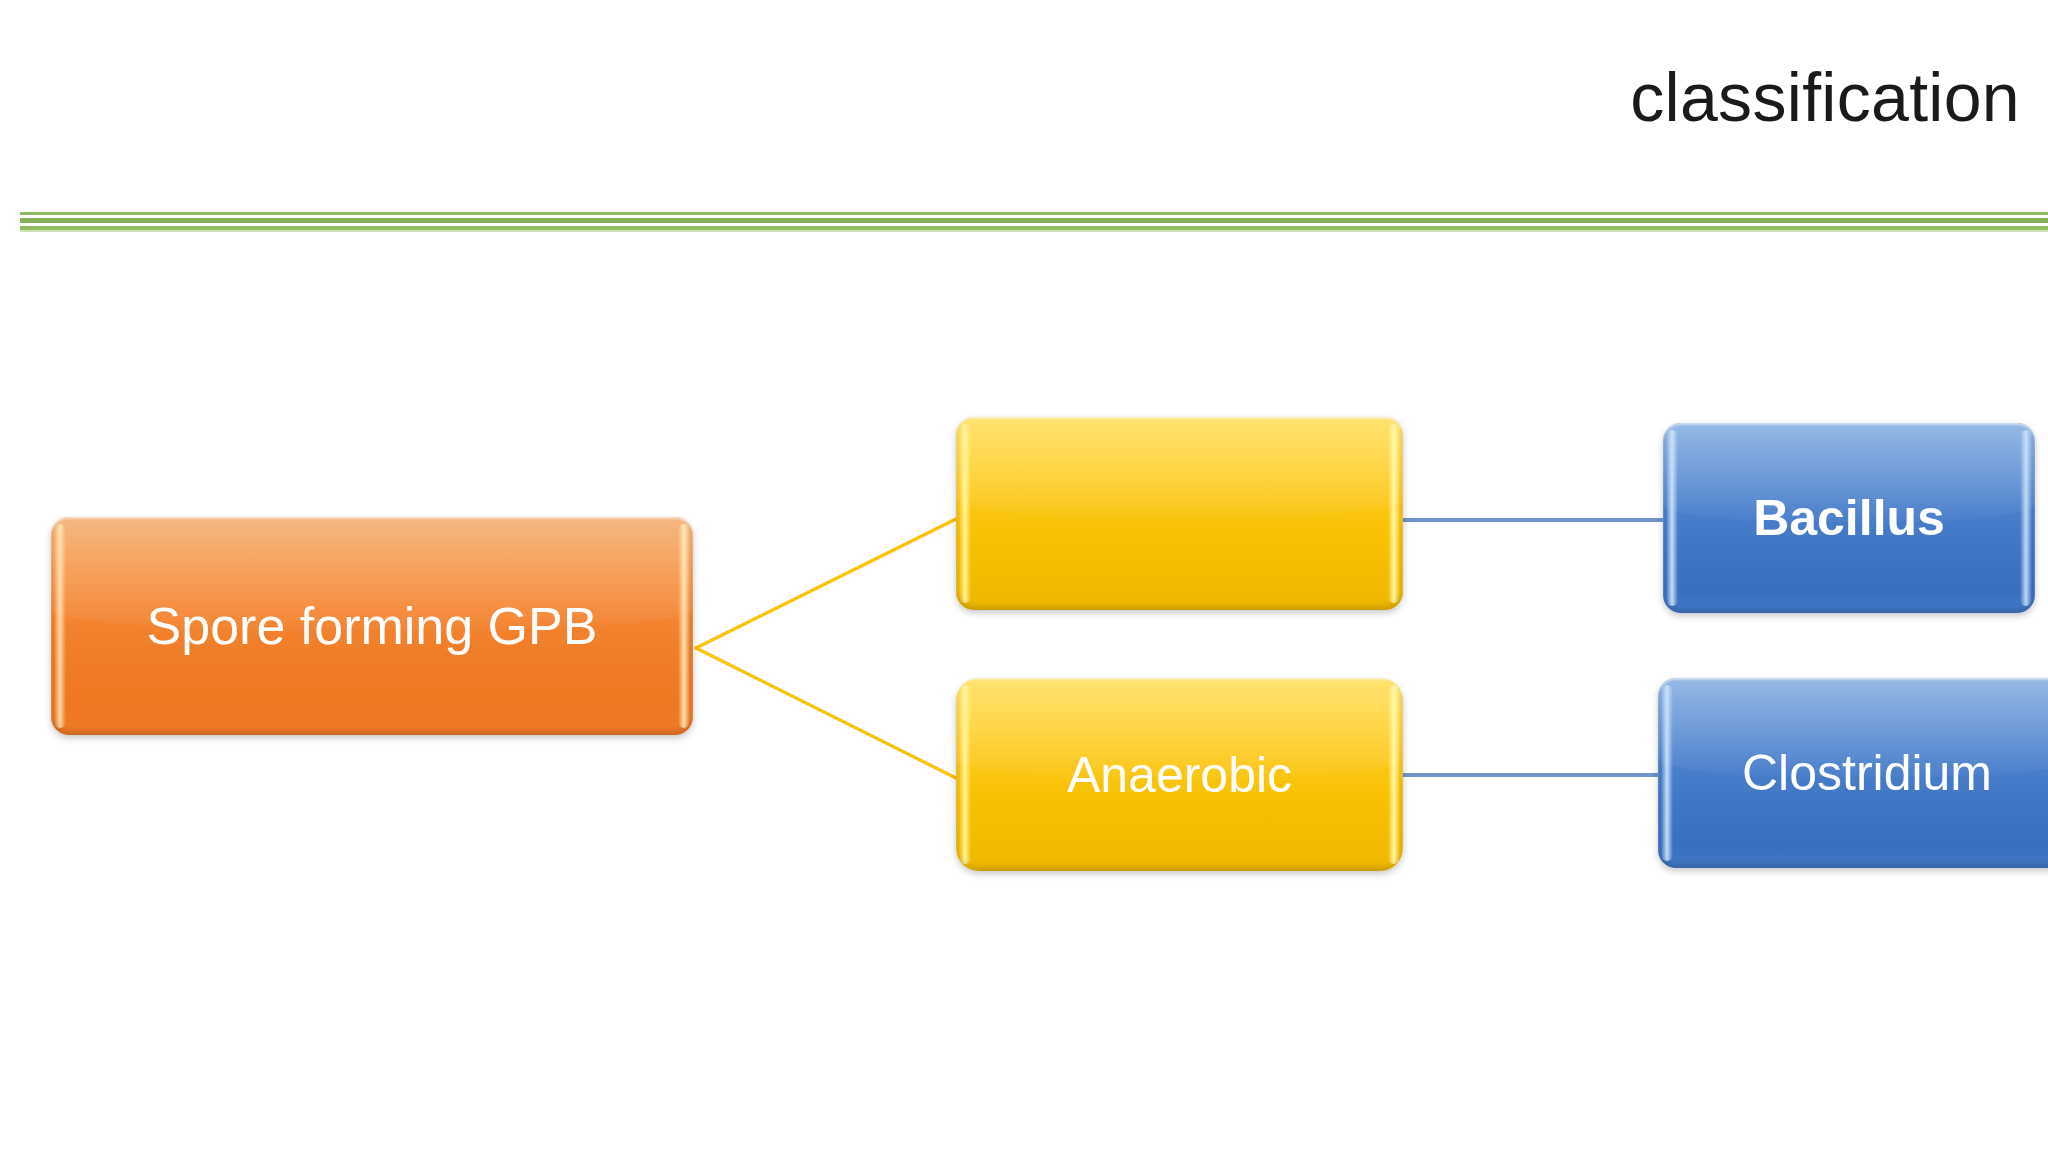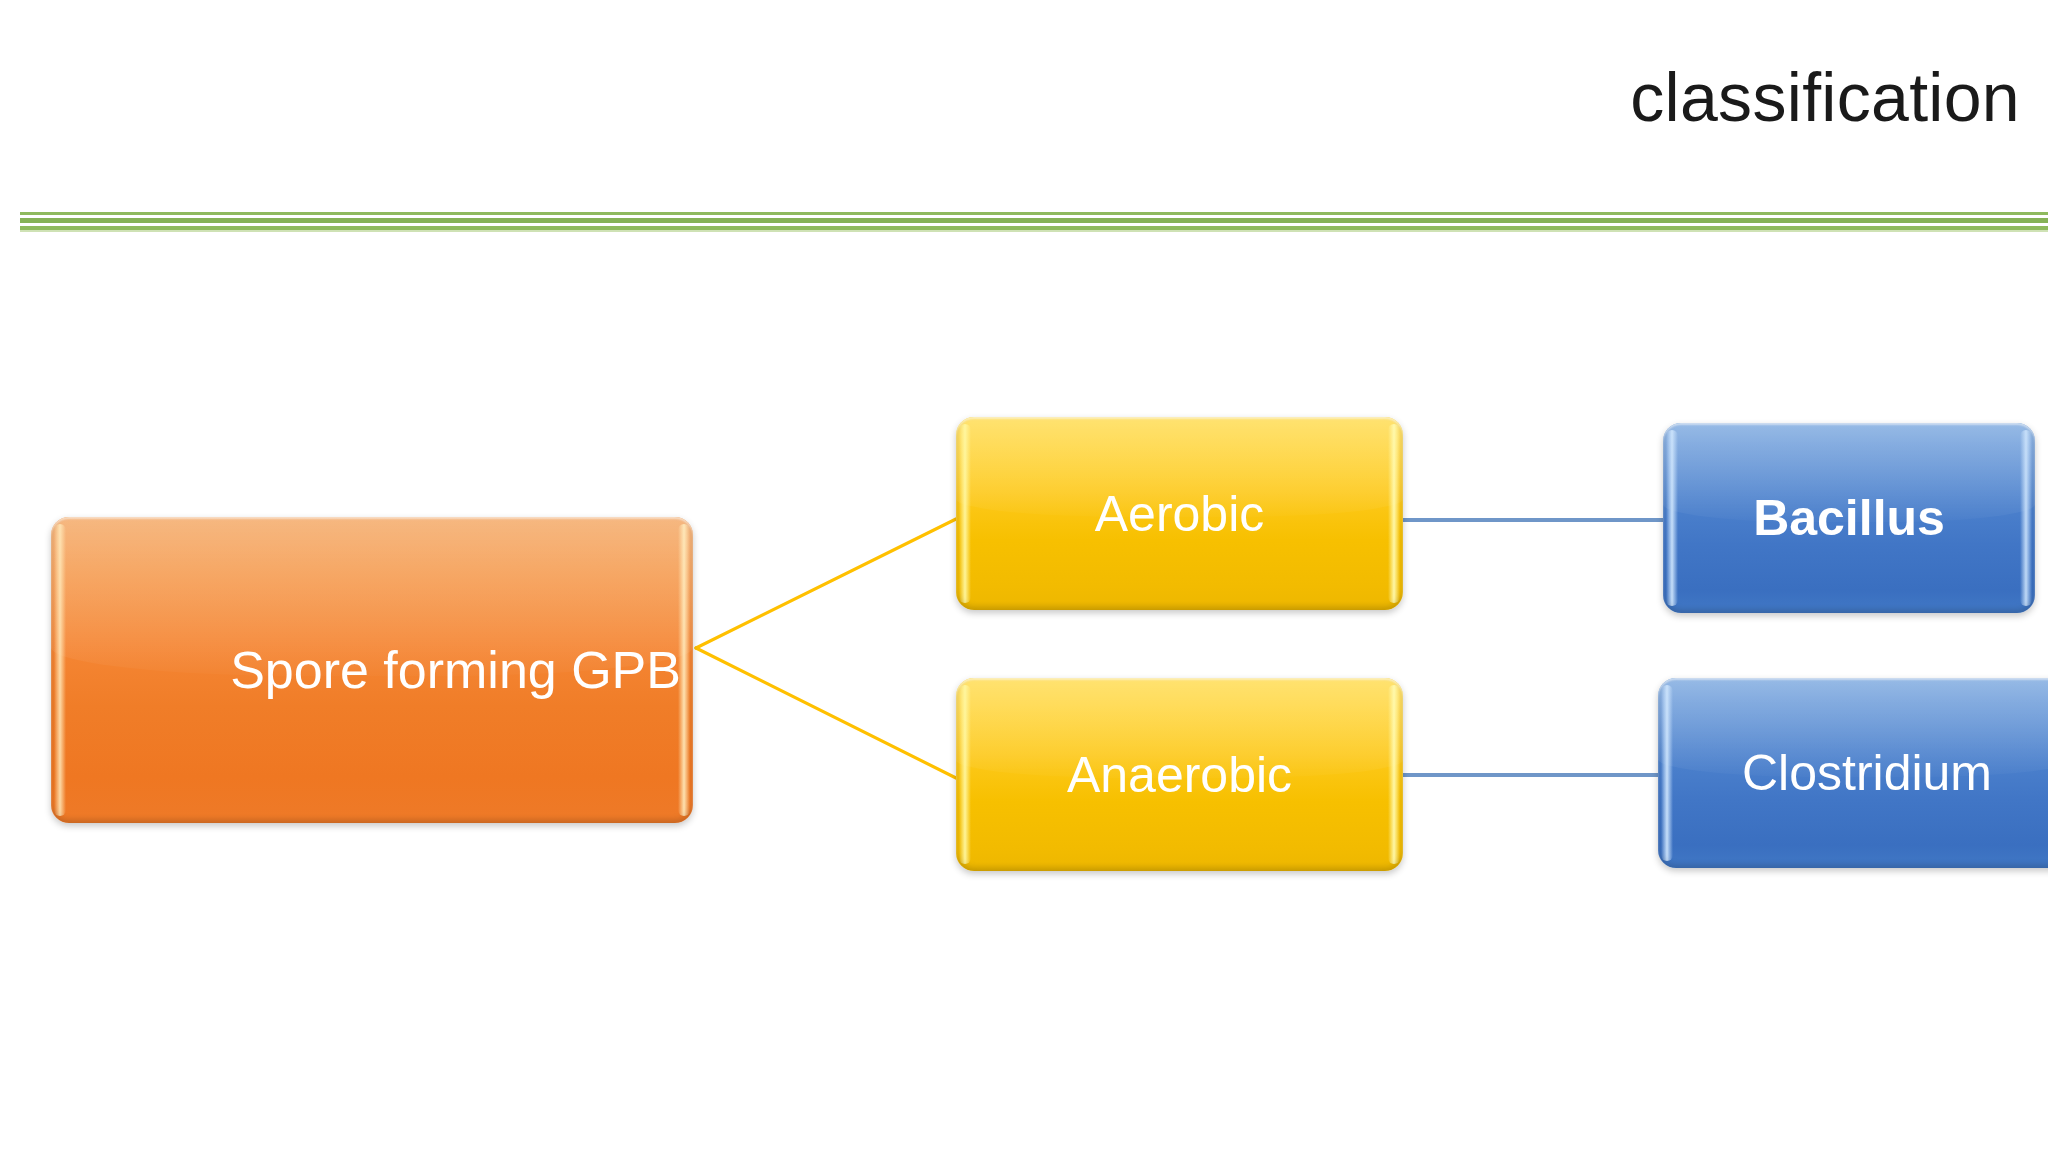--- a/index.html
+++ b/index.html
@@ -119,31 +119,30 @@
     pointer-events: none;
   }
   .bevel-l { left: 3px;  border-radius: 12px; }
   .bevel-r { right: 3px; border-radius: 12px; }
 
   
   .node-orange {
     left: 31px;
     top: 517px;
     width: 642px;
-    height: 306px;
+    height: 218px;
     font-size: 52px;
     background: linear-gradient(to bottom,
         #f2994a 0%,
         #f4923f 16%,
         #f58634 42%,
         #f07d28 62%,
         #ef7722 85%,
         #ee7a28 100%);
     box-shadow: 0 3px 7px rgba(0,0,0,0.22);
-    justify-content: flex-end;
   }
   .node-orange .bevel-l {
     background: linear-gradient(to right, rgba(255,225,170,0.0), rgba(255,233,186,0.85), rgba(255,255,255,0.0));
   }
   .node-orange .bevel-r {
     background: linear-gradient(to left, rgba(255,225,170,0.0), rgba(255,236,190,0.9), rgba(255,255,255,0.0));
   }
 
   
   .node-yellow {
@@ -160,21 +159,21 @@
         #edb700 100%);
     box-shadow: 0 3px 7px rgba(0,0,0,0.22);
   }
   .node-yellow .bevel-l {
     background: linear-gradient(to right, rgba(255,240,120,0.0), rgba(255,247,160,0.95), rgba(255,255,255,0.0));
   }
   .node-yellow .bevel-r {
     background: linear-gradient(to left, rgba(255,240,120,0.0), rgba(255,250,175,0.95), rgba(255,255,255,0.0));
   }
   .node-aerobic   { top: 417px; }
-  .node-anaerobic { top: 678px; }
+  .node-anaerobic { top: 678px; border-radius: 23px; }
 
   
   .node-blue {
     width: 372px;
     height: 190px;
     font-size: 50px;
     background: linear-gradient(to bottom,
         #6a9ddb 0%,
         #5e92d6 12%,
         #4e83ce 38%,
@@ -221,21 +220,20 @@
 
   <div class="node node-orange">
     <span class="bevel-l"></span>
     <span class="bevel-r"></span>
     <span class="label">Spore forming GPB</span>
   </div>
 
   <div class="node node-yellow node-aerobic">
     <span class="bevel-l"></span>
     <span class="bevel-r"></span>
-    <span class="label">Aerobic</span>
   </div>
 
   <div class="node node-yellow node-anaerobic">
     <span class="bevel-l"></span>
     <span class="bevel-r"></span>
     <span class="label">Anaerobic</span>
   </div>
 
   <div class="node node-blue node-bacillus">
     <span class="bevel-l"></span>

